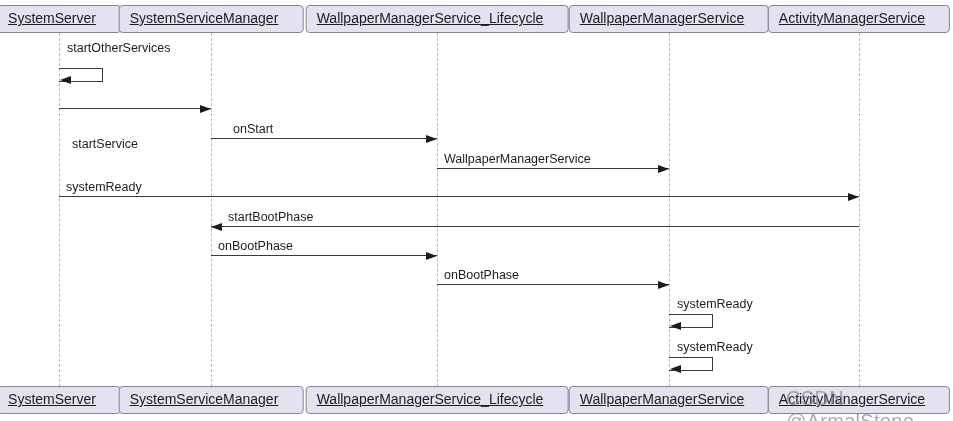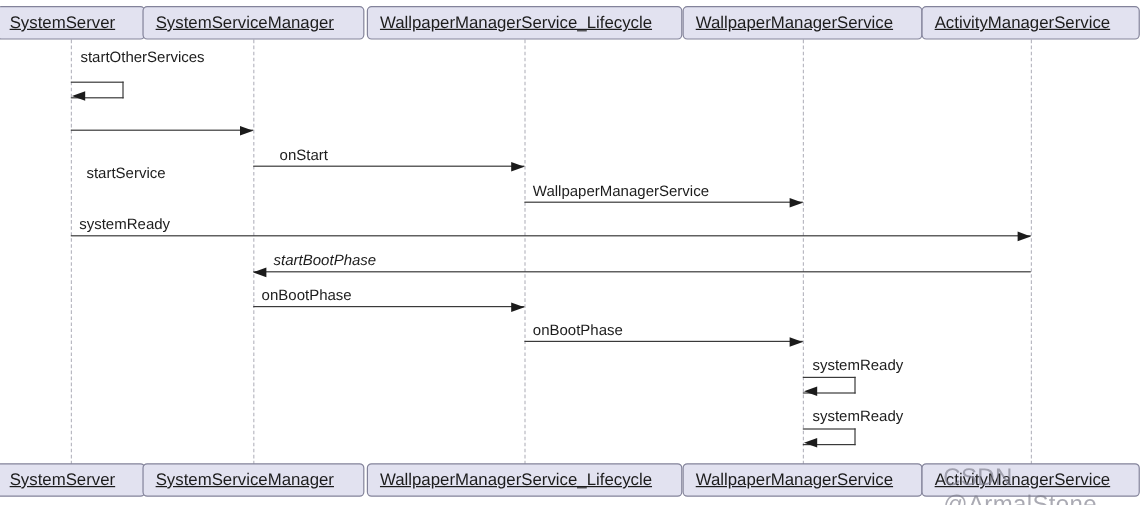--- a/index.html
+++ b/index.html
@@ -96,21 +96,21 @@
       <div class="arrowhead right" style="left: 200px; top: 105px;"></div>
       <div class="msg-label" style="left: 233px; top: 122px;">onStart</div>
       <div class="msg-line" style="left: 211px; top: 138px; width: 226px;"></div>
       <div class="arrowhead right" style="left: 426px; top: 135px;"></div>
       <div class="msg-label" style="left: 444px; top: 152px;">WallpaperManagerService</div>
       <div class="msg-line" style="left: 437px; top: 168px; width: 232px;"></div>
       <div class="arrowhead right" style="left: 658px; top: 165px;"></div>
       <div class="msg-label" style="left: 66px; top: 180px;">systemReady</div>
       <div class="msg-line" style="left: 59px; top: 196px; width: 800px;"></div>
       <div class="arrowhead right" style="left: 848px; top: 193px;"></div>
-      <div class="msg-label" style="left: 228px; top: 210px; font-style: italic;">startBootPhase</div>
+      <div class="msg-label" style="left: 228px; top: 210px;">startBootPhase</div>
       <div class="msg-line" style="left: 211px; top: 226px; width: 648px;"></div>
       <div class="arrowhead left" style="left: 211px; top: 223px;"></div>
       <div class="msg-label" style="left: 218px; top: 239px;">onBootPhase</div>
       <div class="msg-line" style="left: 211px; top: 255px; width: 226px;"></div>
       <div class="arrowhead right" style="left: 426px; top: 252px;"></div>
       <div class="msg-label" style="left: 444px; top: 268px;">onBootPhase</div>
       <div class="msg-line" style="left: 437px; top: 284px; width: 232px;"></div>
       <div class="arrowhead right" style="left: 658px; top: 281px;"></div>
       <div class="msg-label" style="left: 677px; top: 297px;">systemReady</div>
       <div class="self-loop" style="left: 669px; top: 314px;"></div>

